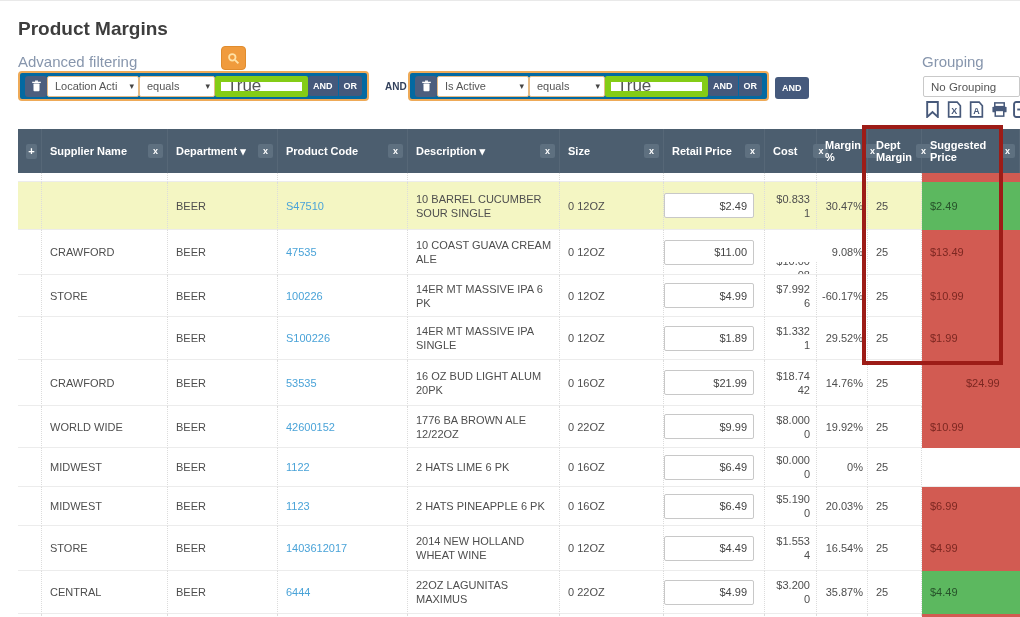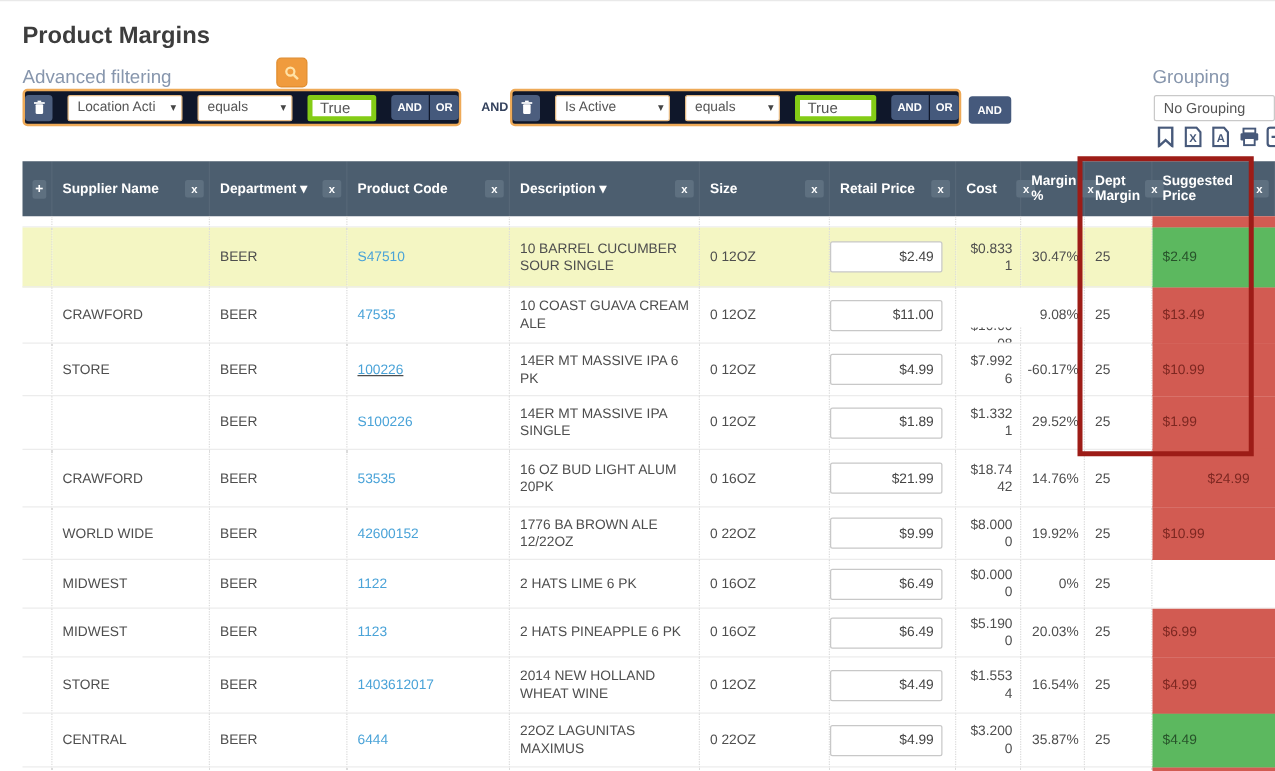--- a/index.html
+++ b/index.html
@@ -7,36 +7,36 @@
     font-family:"Liberation Sans", sans-serif; color:#4a4a4a; position:relative; }
   body { border-top:1px solid #e9e9e9; }
 
   
   .page-title { position:absolute; left:18px; top:17px; font-size:19px; color:#3d3d3d; }
   .adv-label { position:absolute; left:18px; top:52px; font-size:15px; color:#8796ad; }
   .search-btn { position:absolute; left:221px; top:45px; width:25px; height:24px;
     background:#f09b3d; border:1px solid #e08c2e; border-radius:4px; cursor:pointer;
     display:flex; align-items:center; justify-content:center; }
 
-  .filter-group { position:absolute; top:70px; height:30px; background:#0f172a;
+  .filter-group { position:absolute; top:70px; height:30px; background:#0369a1;
     border:2px solid #eeaa58; border-radius:4px; display:flex; align-items:center;
-    gap:12px; padding:0 0; }
+    gap:0; padding:0 5px; }
   #filter-group-1 { left:18px; width:351px; }
   #filter-group-2 { left:408px; width:361px; }
 
   .trash-btn { width:22px; height:21px; background:#4c5e7e; border:none; border-radius:3px;
     display:flex; align-items:center; justify-content:center; cursor:pointer; flex:none; }
   .fselect { height:21px; border:1px solid #e5bb86; border-radius:2px; background:#fff;
     font-size:11px; color:#555; display:flex; align-items:center; padding:0 4px 0 7px;
     cursor:pointer; overflow:hidden; white-space:nowrap; }
   .fselect .lbl { flex:1; overflow:hidden; }
   .fselect .chev { color:#444; font-size:9px; margin-left:4px; }
   .fs-field { width:92px; }
   .fs-op { width:76px; }
-  .finput { height:21px; border:4px solid #84cc16; border-radius:2px; font-size:12px;
+  .finput { height:21px; border:6px solid #84cc16; border-radius:2px; font-size:17px;
     color:#555; padding:0 6px; flex:1; min-width:0;
     font-family:"Liberation Sans", sans-serif; }
   .andor { display:flex; gap:1px; flex:none; }
   .andor button { background:#45597c; color:#fff; border:none; font-size:9px; font-weight:bold;
     padding:5px 5px; cursor:pointer; font-family:"Liberation Sans", sans-serif; }
   .andor button:first-child { border-radius:3px 0 0 3px; }
   .andor button:last-child { border-radius:0 3px 3px 0; }
   .joiner { position:absolute; left:385px; top:80px; font-size:10px; font-weight:bold; color:#33415c; }
   .add-cond-btn { position:absolute; left:775px; top:76px; background:#45597c; color:#fff;
     border:none; border-radius:3px; font-size:9px; font-weight:bold; padding:6px 7px;
@@ -275,21 +275,21 @@
       </div>
       <div class="cell c-cost" style="width: 52px; margin-top: 32px;">$10.0008</div>
       <div class="cell c-margin" style="width: 51px;">9.08%</div>
       <div class="cell c-deptmargin" style="width: 54px;">25</div>
       <div class="cell c-suggested sg-red" style="width: 98px;">$13.49</div>
     </div>
     <div class="grid-row" style="height: 42px;">
       <div class="cell c-plus" style="width: 24px;"></div>
       <div class="cell c-supplier" style="width: 126px;">STORE</div>
       <div class="cell c-dept" style="width: 110px;">BEER</div>
-      <div class="cell c-code" style="width: 130px; text-decoration: underline;">
+      <div class="cell c-code" style="width: 130px;">
         <a href="#">100226</a>
       </div>
       <div class="cell c-desc" style="width: 152px;">14ER MT MASSIVE IPA 6 PK</div>
       <div class="cell c-size" style="width: 104px;">0 12OZ</div>
       <div class="cell c-retail" style="width: 101px;">
         <input class="retail-input" value="$4.99" style="">
       </div>
       <div class="cell c-cost" style="width: 52px;">$7.9926</div>
       <div class="cell c-margin" style="width: 51px;">-60.17%</div>
       <div class="cell c-deptmargin" style="width: 54px;">25</div>

